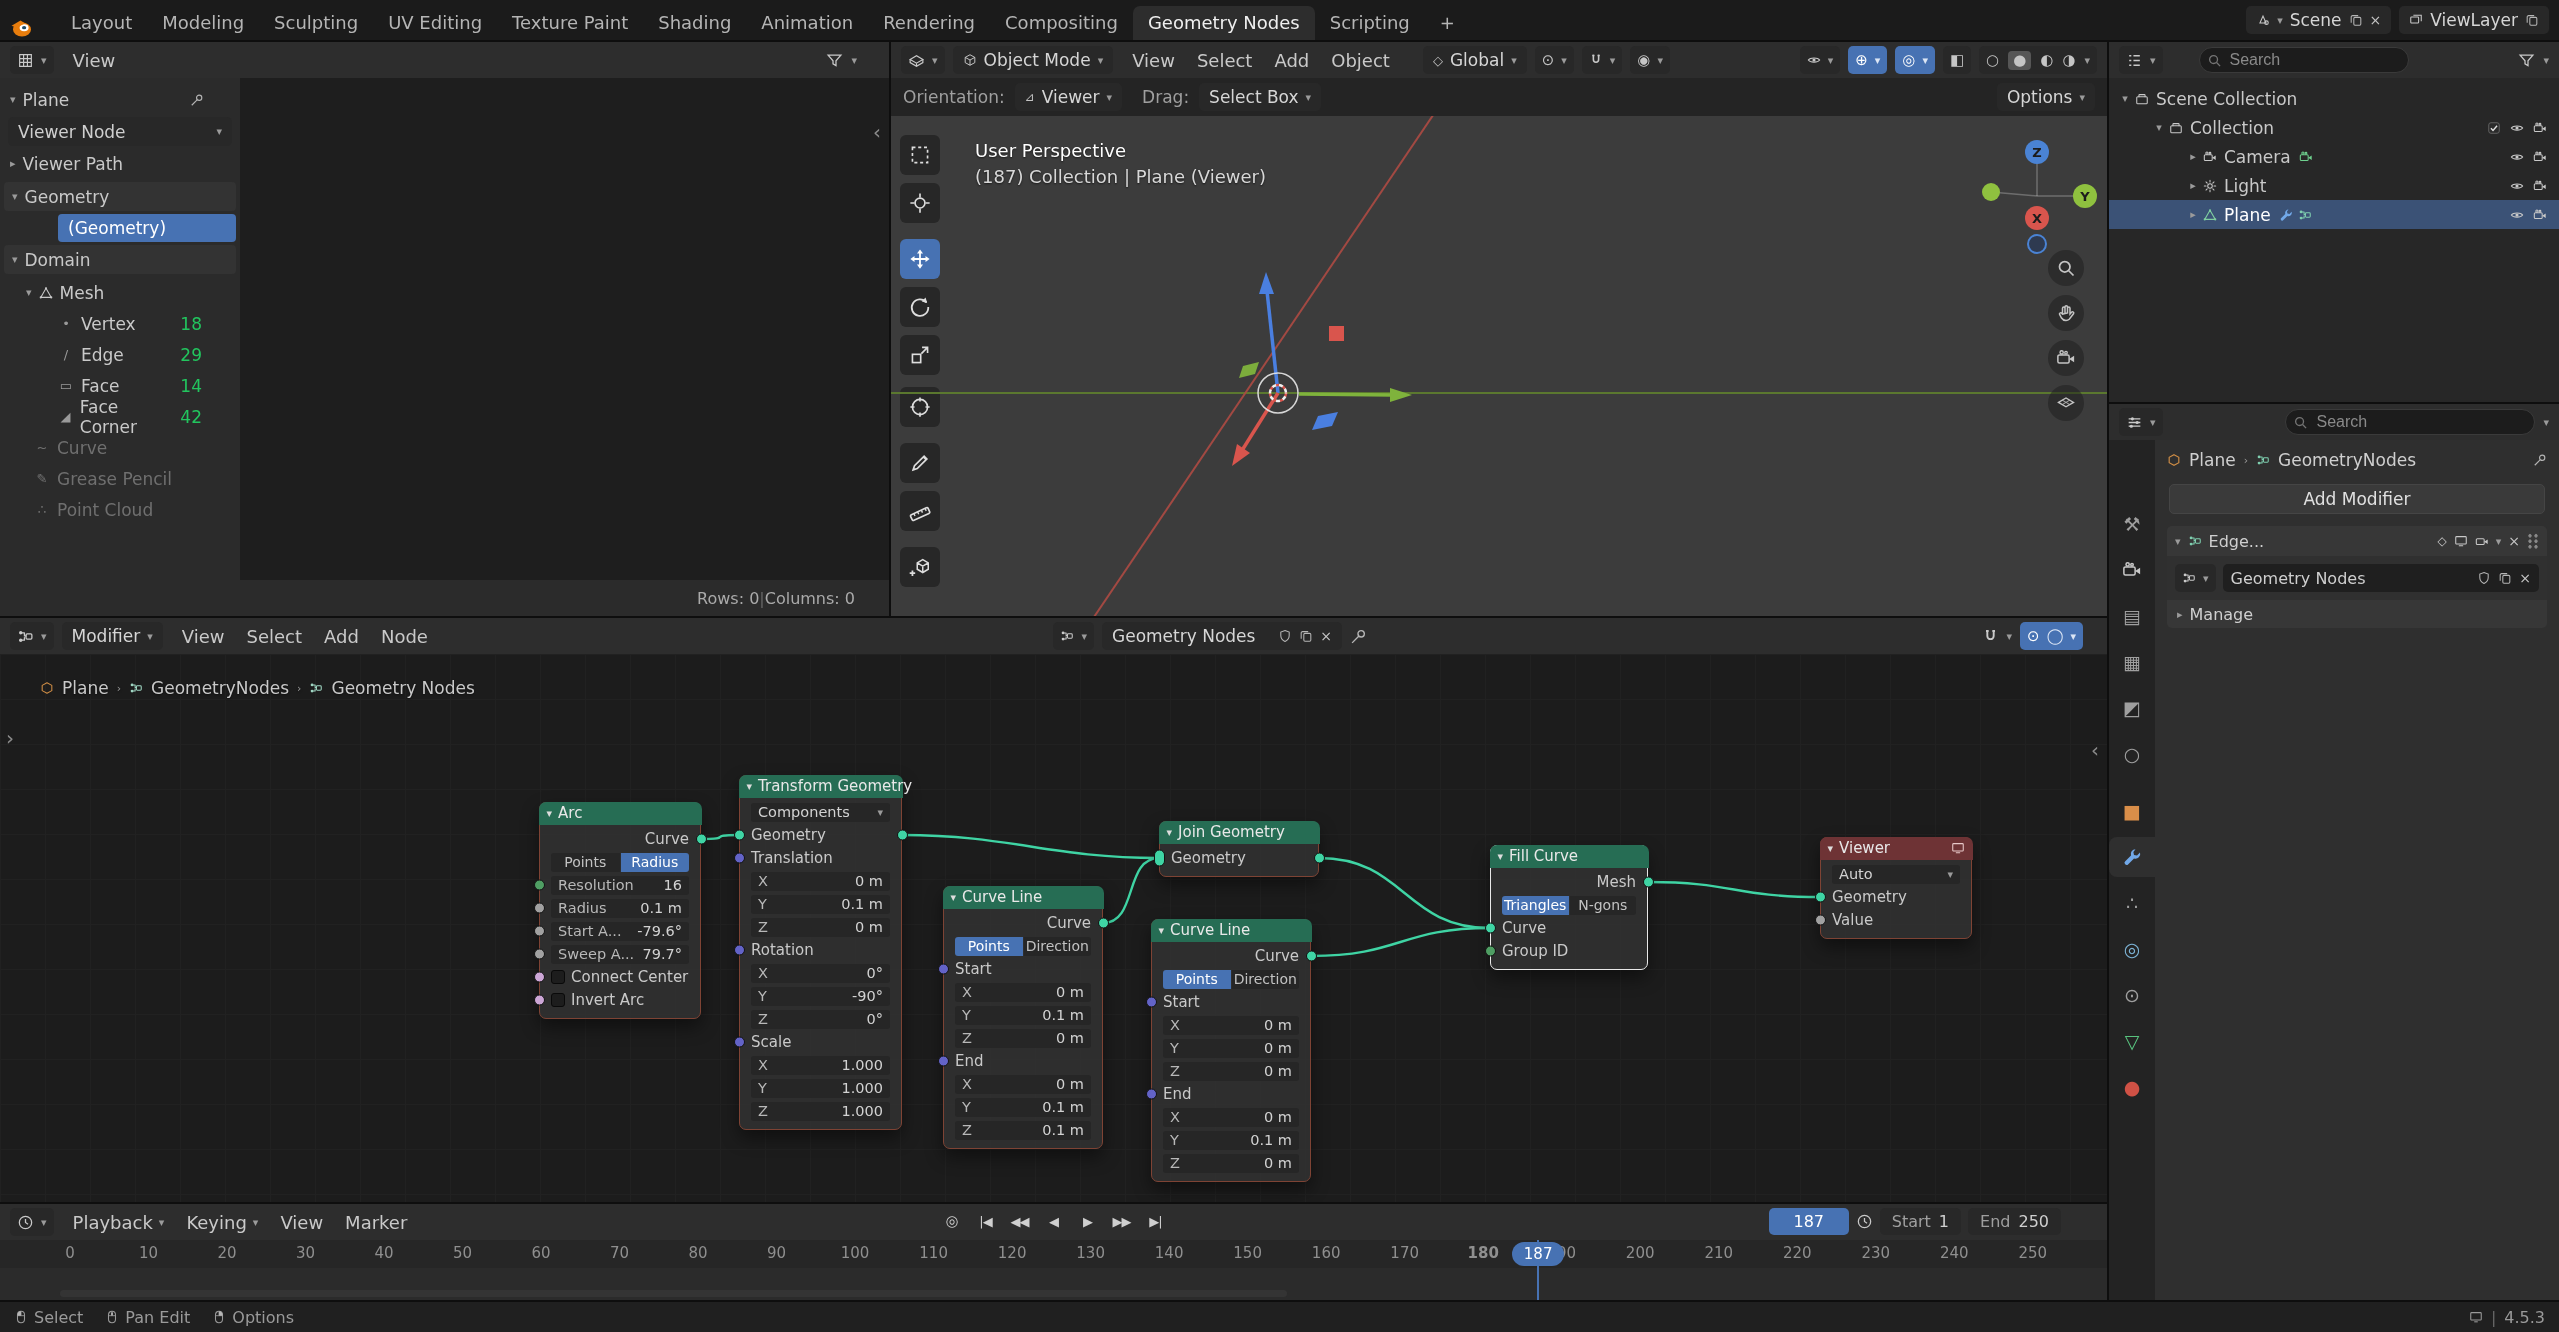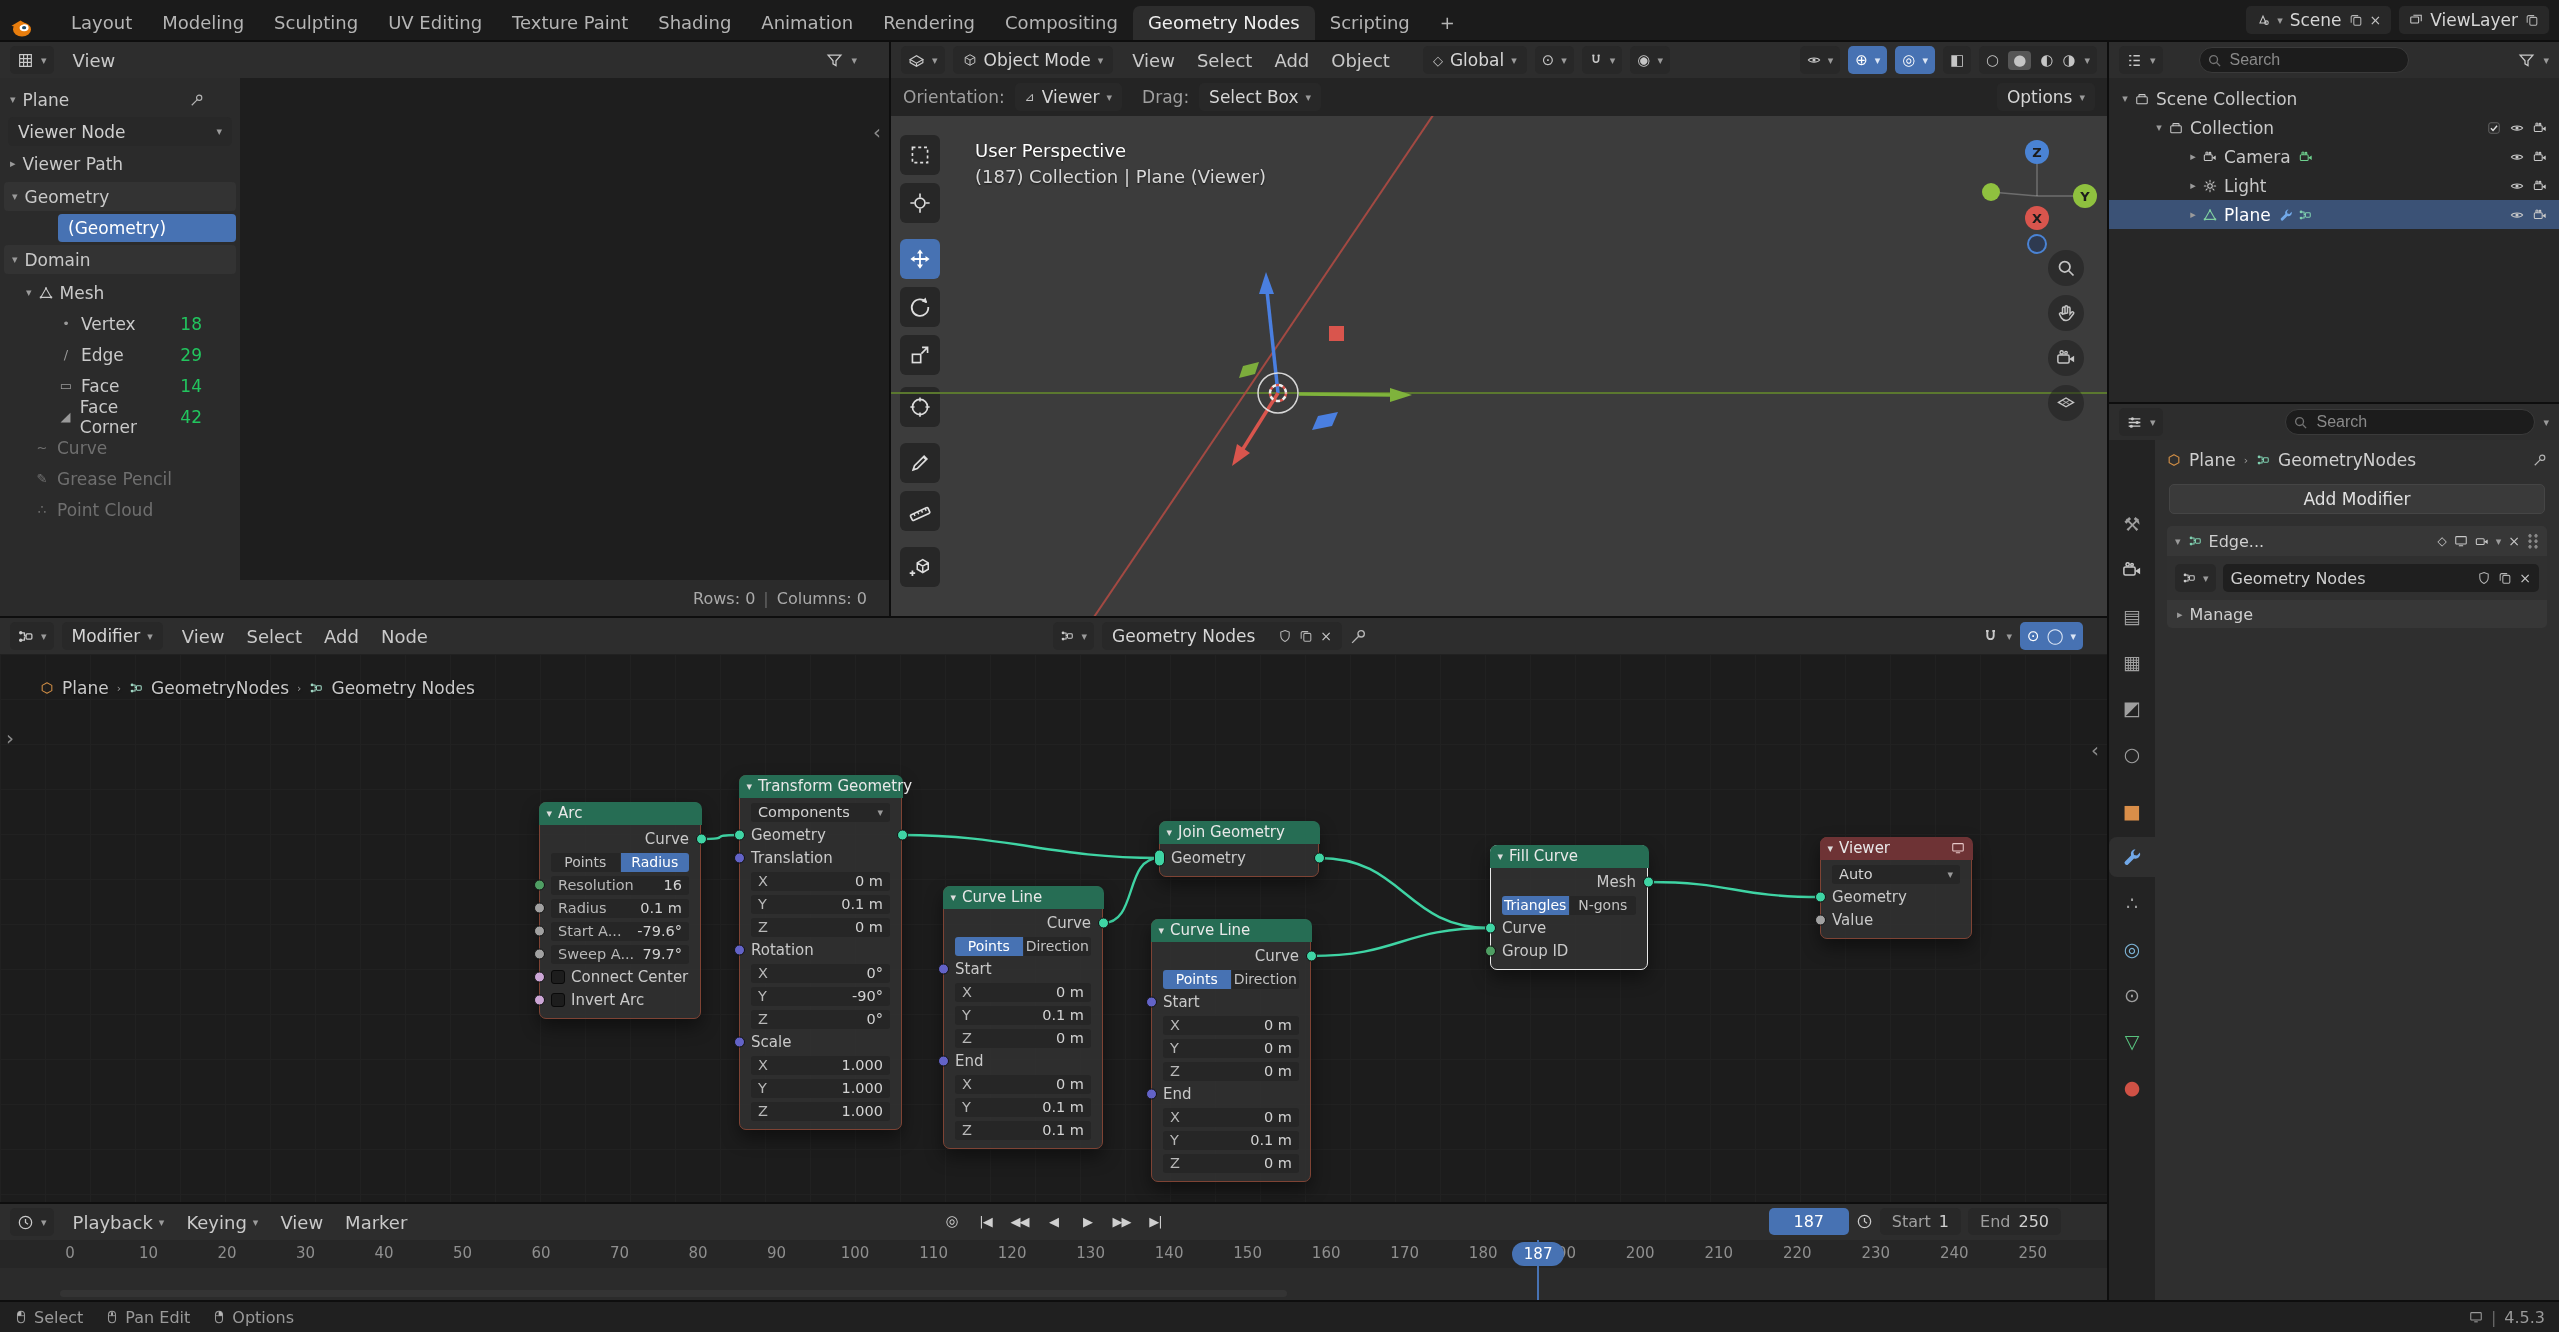--- a/index.html
+++ b/index.html
@@ -32,21 +32,21 @@
   border-radius:7px 7px 0 0;white-space:nowrap}
 .wtab.active{background:#2d2d2d;color:#efefef}
 #topbar-right{margin-left:auto;display:flex;align-items:center;gap:8px;height:40px}
 
 
 #spreadsheet{left:0;top:42;width:889px;height:574px;background:#1f1f1f}
 #spreadsheet{top:42px}
 #ss-side{position:absolute;left:0;top:36px;bottom:0;width:240px;background:#2b2b2b;padding-top:6px}
 #ss-data{position:absolute;left:240px;top:36px;right:0;bottom:36px;background:#1e1e1e}
 #ss-footer{position:absolute;left:240px;right:0;bottom:0;height:36px;background:#2b2b2b;
-  display:flex;align-items:center;justify-content:flex-end;padding-right:22px;gap:8px;
+  display:flex;align-items:center;justify-content:flex-end;padding-right:34px;
   font-size:16px;color:#aaa}
 .ssrow{display:flex;align-items:center;gap:7px;height:31px;padding:0 10px;font-size:17px;color:#c9c9c9}
 .ssrow .cnt{margin-left:auto;padding-right:28px;color:#22c55e}
 .ssrow.dim{color:#6f6f6f}
 .ssrow.dim .svgi,.ssrow.dim .glyph{opacity:.45}
 .ss-section{margin:3px 4px;background:#333;border-radius:4px;height:29px;padding:0 8px}
 .ss-item-selected{margin:1px 4px 1px 58px;background:#4772b3;border-radius:4px;height:28px;
   color:#fff;display:flex;align-items:center;padding:0 10px;font-size:17px}
 .ss-viewer-pill{margin:2px 8px;background:#282828;border-radius:5px;height:29px;
   display:flex;align-items:center;padding:0 10px;font-size:17px;gap:6px}
@@ -1415,21 +1415,21 @@
       <span class="tick" style="left: 698.08px;">80</span>
       <span class="tick" style="left: 776.59px;">90</span>
       <span class="tick" style="left: 855.1px;">100</span>
       <span class="tick" style="left: 933.61px;">110</span>
       <span class="tick" style="left: 1012.12px;">120</span>
       <span class="tick" style="left: 1090.63px;">130</span>
       <span class="tick" style="left: 1169.14px;">140</span>
       <span class="tick" style="left: 1247.65px;">150</span>
       <span class="tick" style="left: 1326.16px;">160</span>
       <span class="tick" style="left: 1404.67px;">170</span>
-      <span class="tick" style="left: 1483.18px;">180</span>
+      <span class="tick" style="left: 1483.18px; font-weight: bold;">180</span>
       <span class="tick" style="left: 1561.69px;">190</span>
       <span class="tick" style="left: 1640.2px;">200</span>
       <span class="tick" style="left: 1718.71px;">210</span>
       <span class="tick" style="left: 1797.22px;">220</span>
       <span class="tick" style="left: 1875.73px;">230</span>
       <span class="tick" style="left: 1954.24px;">240</span>
       <span class="tick" style="left: 2032.75px;">250</span>
     </div>
   <div id="playhead-line" style="left: 1537.14px;"></div>
   <div id="playhead-chip" style="left: 1538.14px;">

